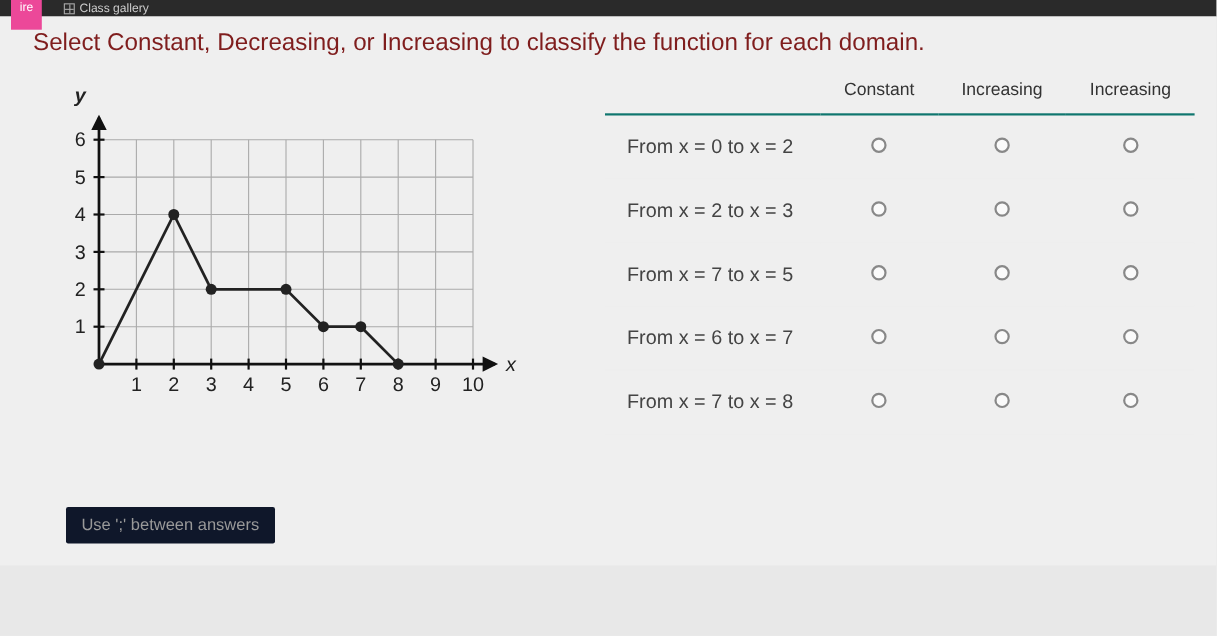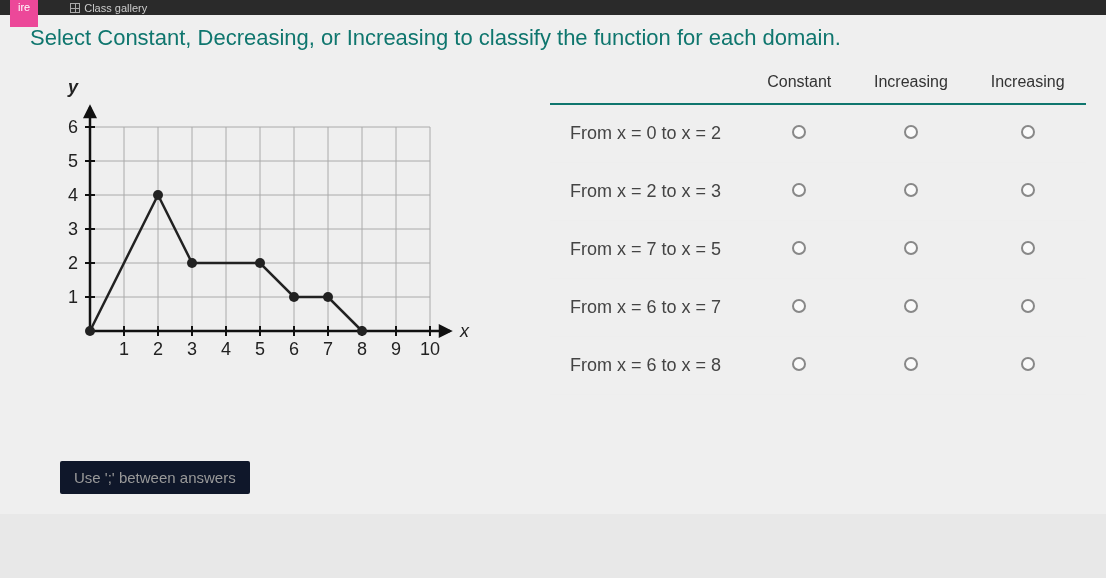--- a/index.html
+++ b/index.html
@@ -28,21 +28,20 @@
       padding: 12px 8px;
       font-size: 11px;
       line-height: 15px;
     }
     .toolbar-item {
       color: #ccc;
       font-size: 11px;
       display: flex;
       align-items: center;
       gap: 4px;
-      margin-left: 12px;
     }
     .grid-icon {
       width: 10px;
       height: 10px;
       display: inline-block;
       border: 1px solid #aaa;
       position: relative;
     }
     .grid-icon::before, .grid-icon::after {
       content: '';
@@ -60,21 +59,21 @@
       left: 0;
       height: 1px;
       width: 100%;
     }
     .content {
       padding: 10px 20px 20px 30px;
       background: #efefef;
     }
     .question {
       font-size: 22px;
-      color: #0f766e;
+      color: #7f1d1d;
       margin-bottom: 20px;
       font-weight: 400;
     }
     .main-row {
       display: flex;
       gap: 80px;
       align-items: flex-start;
     }
     .chart-container {
       position: relative;
@@ -266,21 +265,21 @@
             <td class="radio-cell"><span class="radio-btn"></span></td>
             <td class="radio-cell"><span class="radio-btn"></span></td>
           </tr>
           <tr>
             <td>From x = 6 to x = 7</td>
             <td class="radio-cell"><span class="radio-btn"></span></td>
             <td class="radio-cell"><span class="radio-btn"></span></td>
             <td class="radio-cell"><span class="radio-btn"></span></td>
           </tr>
           <tr>
-            <td>From x = 6 to x = 8</td>
+            <td>From x = 7 to x = 8</td>
             <td class="radio-cell"><span class="radio-btn"></span></td>
             <td class="radio-cell"><span class="radio-btn"></span></td>
             <td class="radio-cell"><span class="radio-btn"></span></td>
           </tr>
         </tbody>
       </table>
     </div>
   </div>
 
   <div class="hint-box">Use ';' between answers</div>

